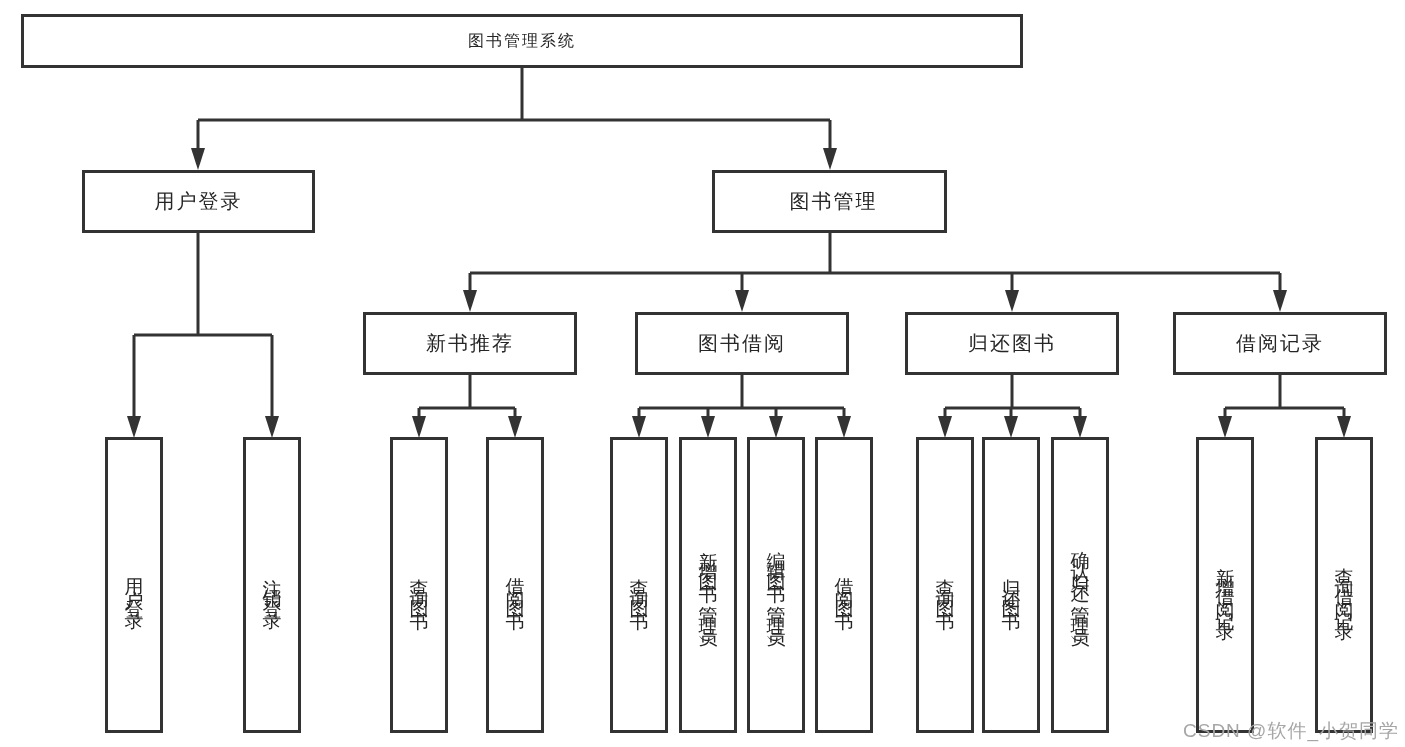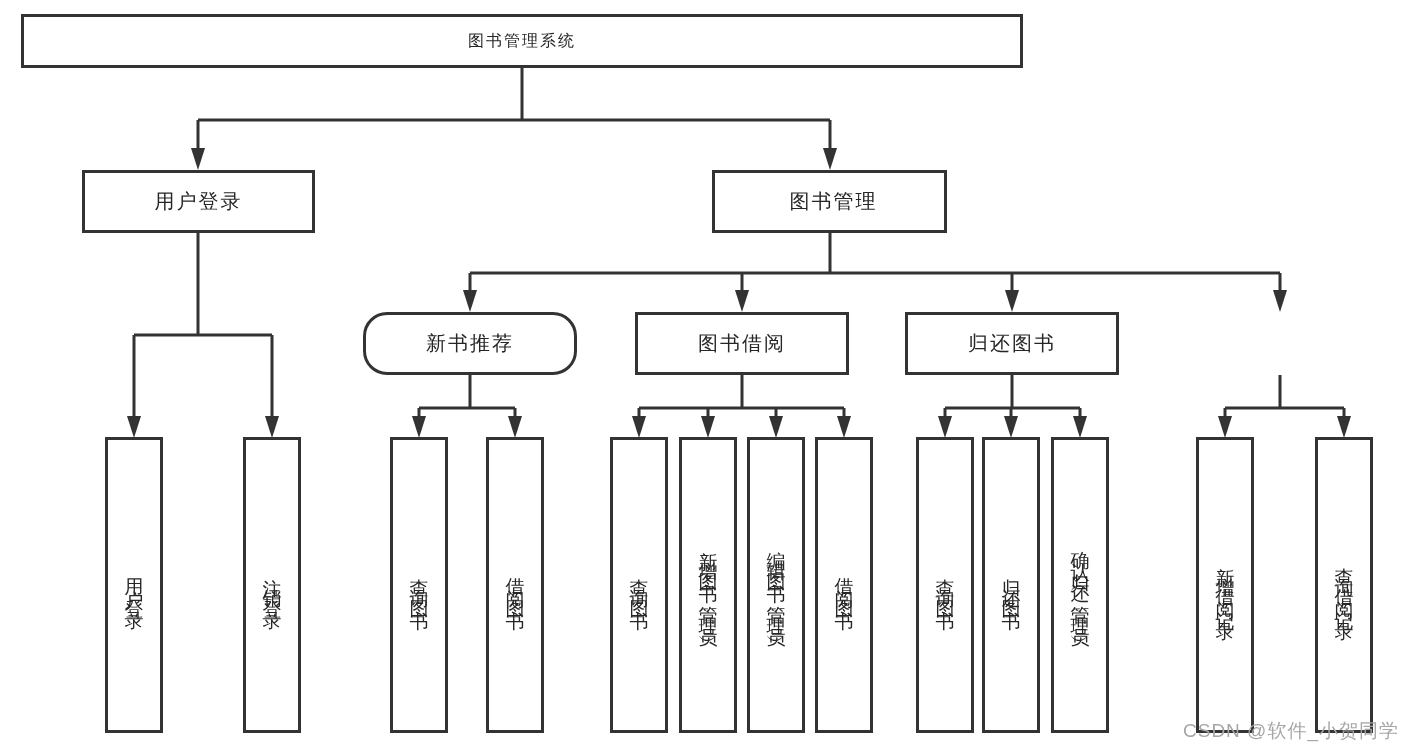--- a/index.html
+++ b/index.html
@@ -138,23 +138,24 @@
       <polygon points="1218,416 1232,416 1225,438"></polygon>
       <polygon points="1337,416 1351,416 1344,438"></polygon>
     </g>
   </svg>
 
   <div class="box root-box">图书管理系统</div>
 
   <div class="box hbox" style="left:82px; top:170px; width:233px;">用户登录</div>
   <div class="box hbox" style="left:712px; top:170px; width:235px;padding-left:8px;">图书管理</div>
 
-  <div class="box hbox" style="left:363px; top:312px; width:214px;border-radius:24px;">新书推荐</div>
+  <div class="box hbox" style="left:363px; top:312px; width:214px;">新书推荐</div>
   <div class="box hbox" style="left:635px; top:312px; width:214px;text-align:center;">图书借阅</div>
   <div class="box hbox" style="left:905px; top:312px; width:214px;">归还图书</div>
+  <div class="box hbox" style="left:1173px; top:312px; width:214px;">借阅记录</div>
 
   <div class="box vbox" style="left:105px;">用户登录</div>
   <div class="box vbox" style="left:243px;">注销登录</div>
 
   <div class="box vbox" style="left:390px;">查询图书</div>
   <div class="box vbox" style="left:486px;">借阅图书</div>
 
   <div class="box vbox" style="left:610px;">查询图书</div>
   <div class="box vbox" style="left:679px;">新增图书（管理员）</div>
   <div class="box vbox" style="left:747px;">编辑图书（管理员）</div>

